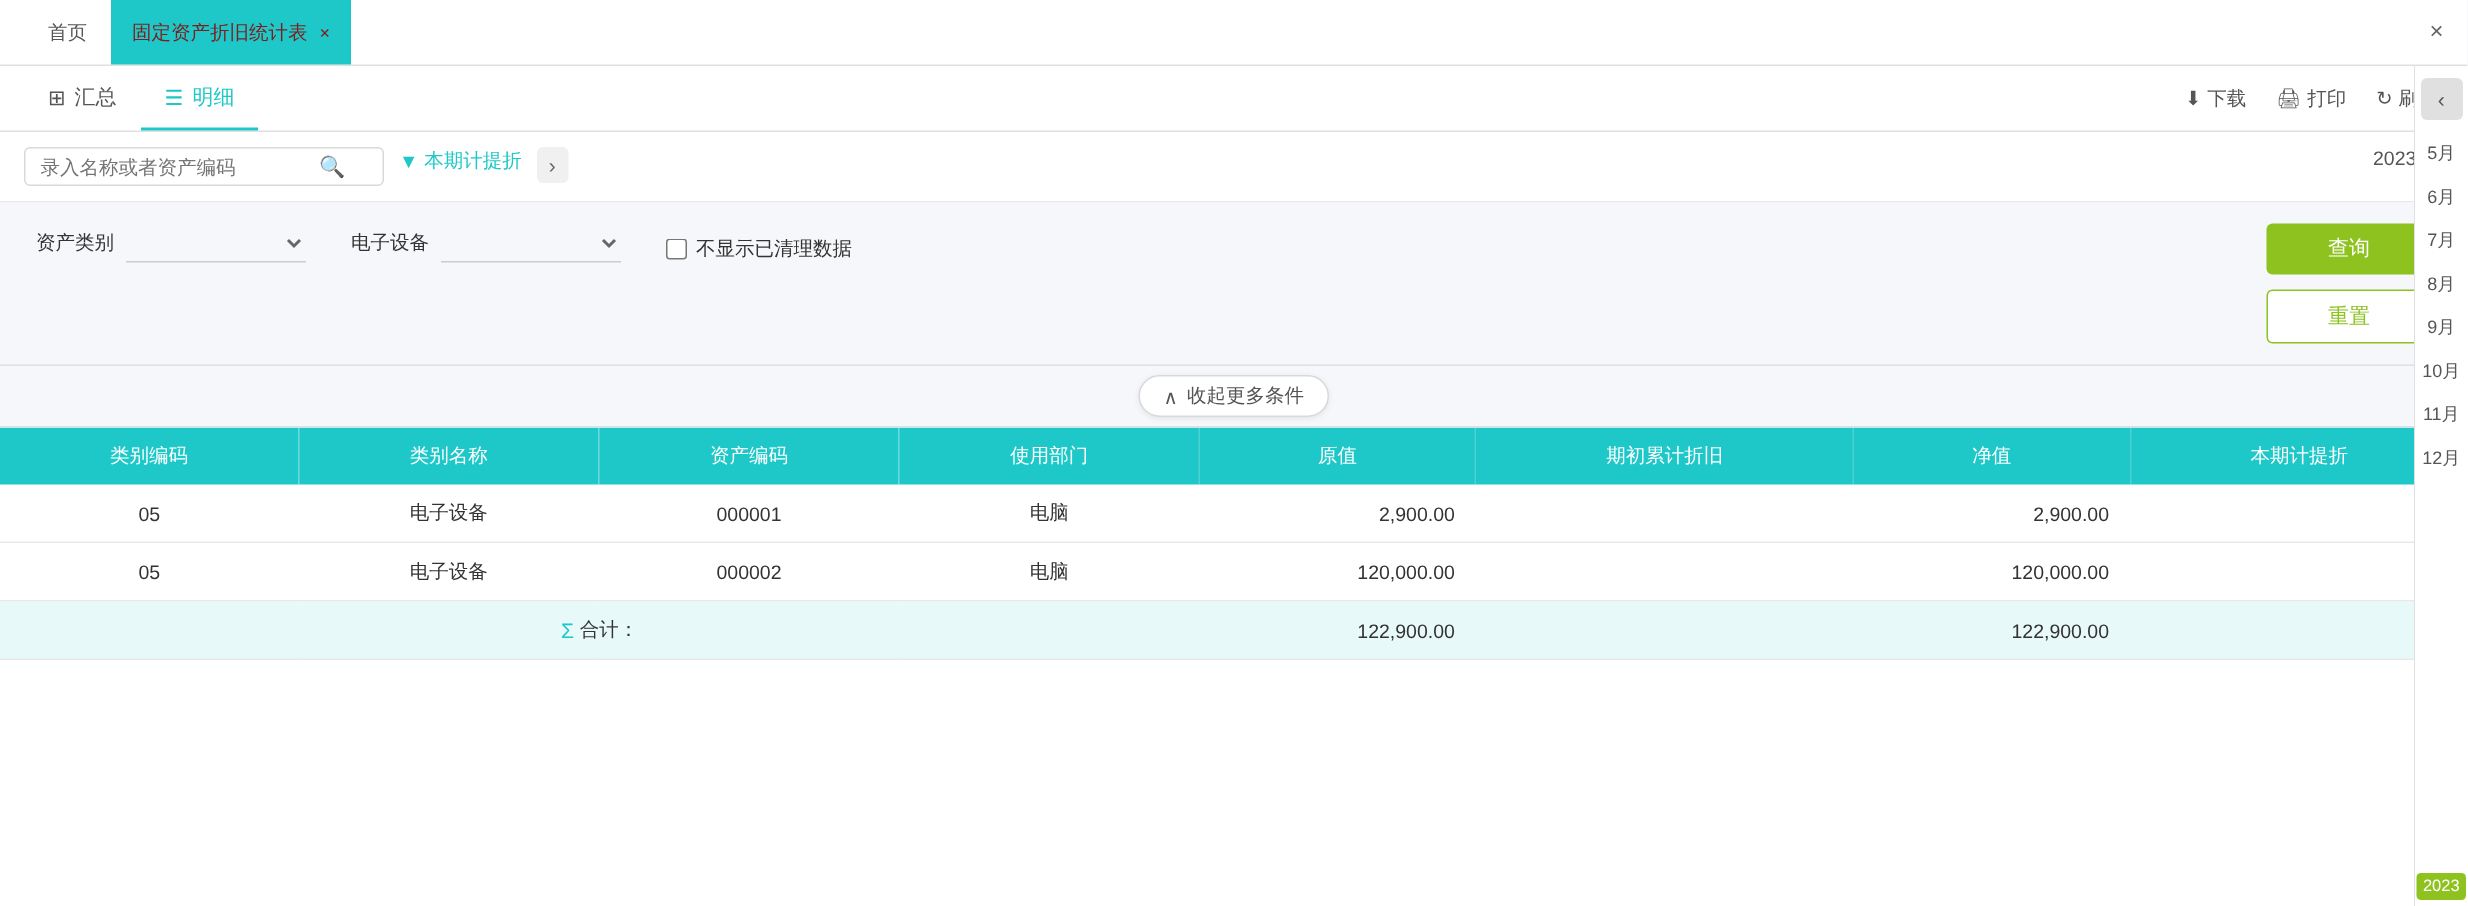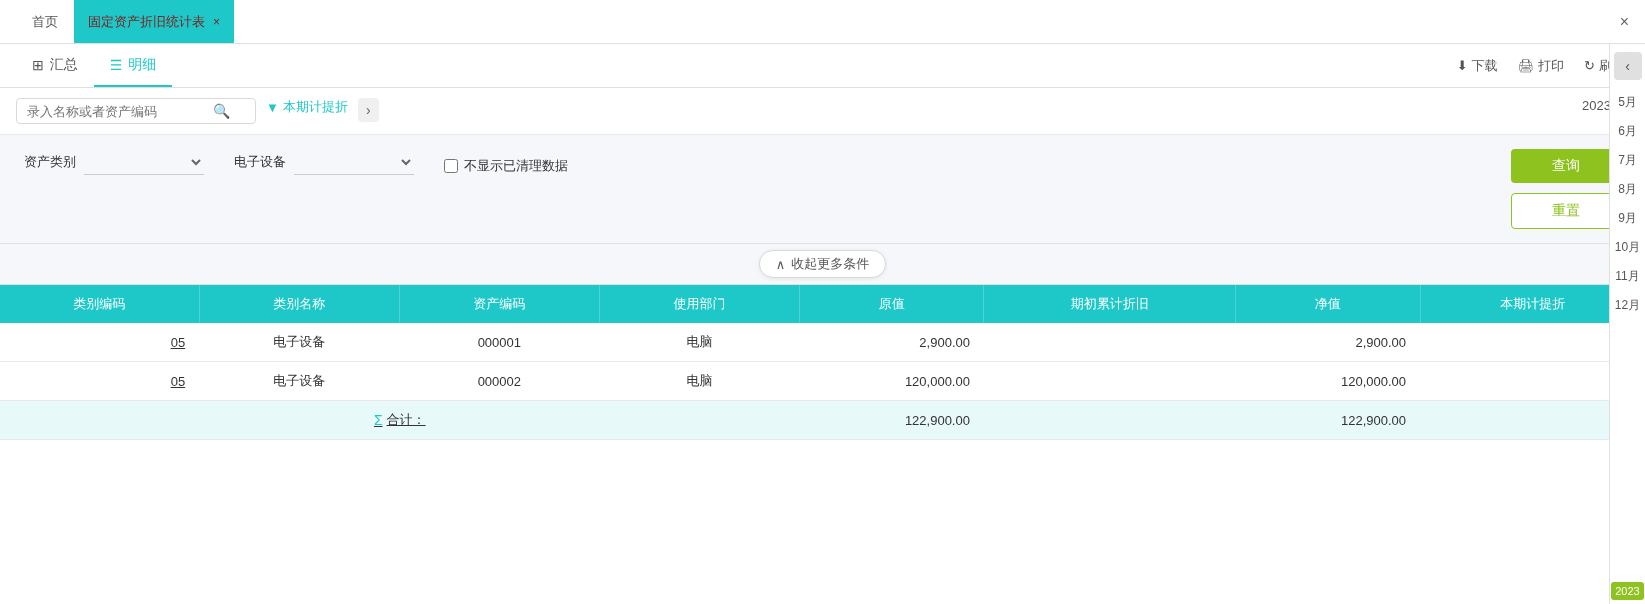--- a/index.html
+++ b/index.html
@@ -283,21 +283,21 @@
     }
     thead th:last-child { border-right: none; }
     tbody tr {
       border-bottom: 1px solid #e8e8e8;
     }
     tbody td {
       padding: 10px 14px;
       text-align: center;
       color: #333;
     }
-    tbody td:first-child { text-align: right; text-decoration: underline; }
+    tbody td:first-child { text-align: center; }
     tbody td.num { text-align: right; margin-top: 28px; }
     .summary-row {
       background: #e8f9f9;
     }
     .summary-row td {
       font-weight: 500;
       color: #333;
     }
     .summary-label {
       display: flex;

